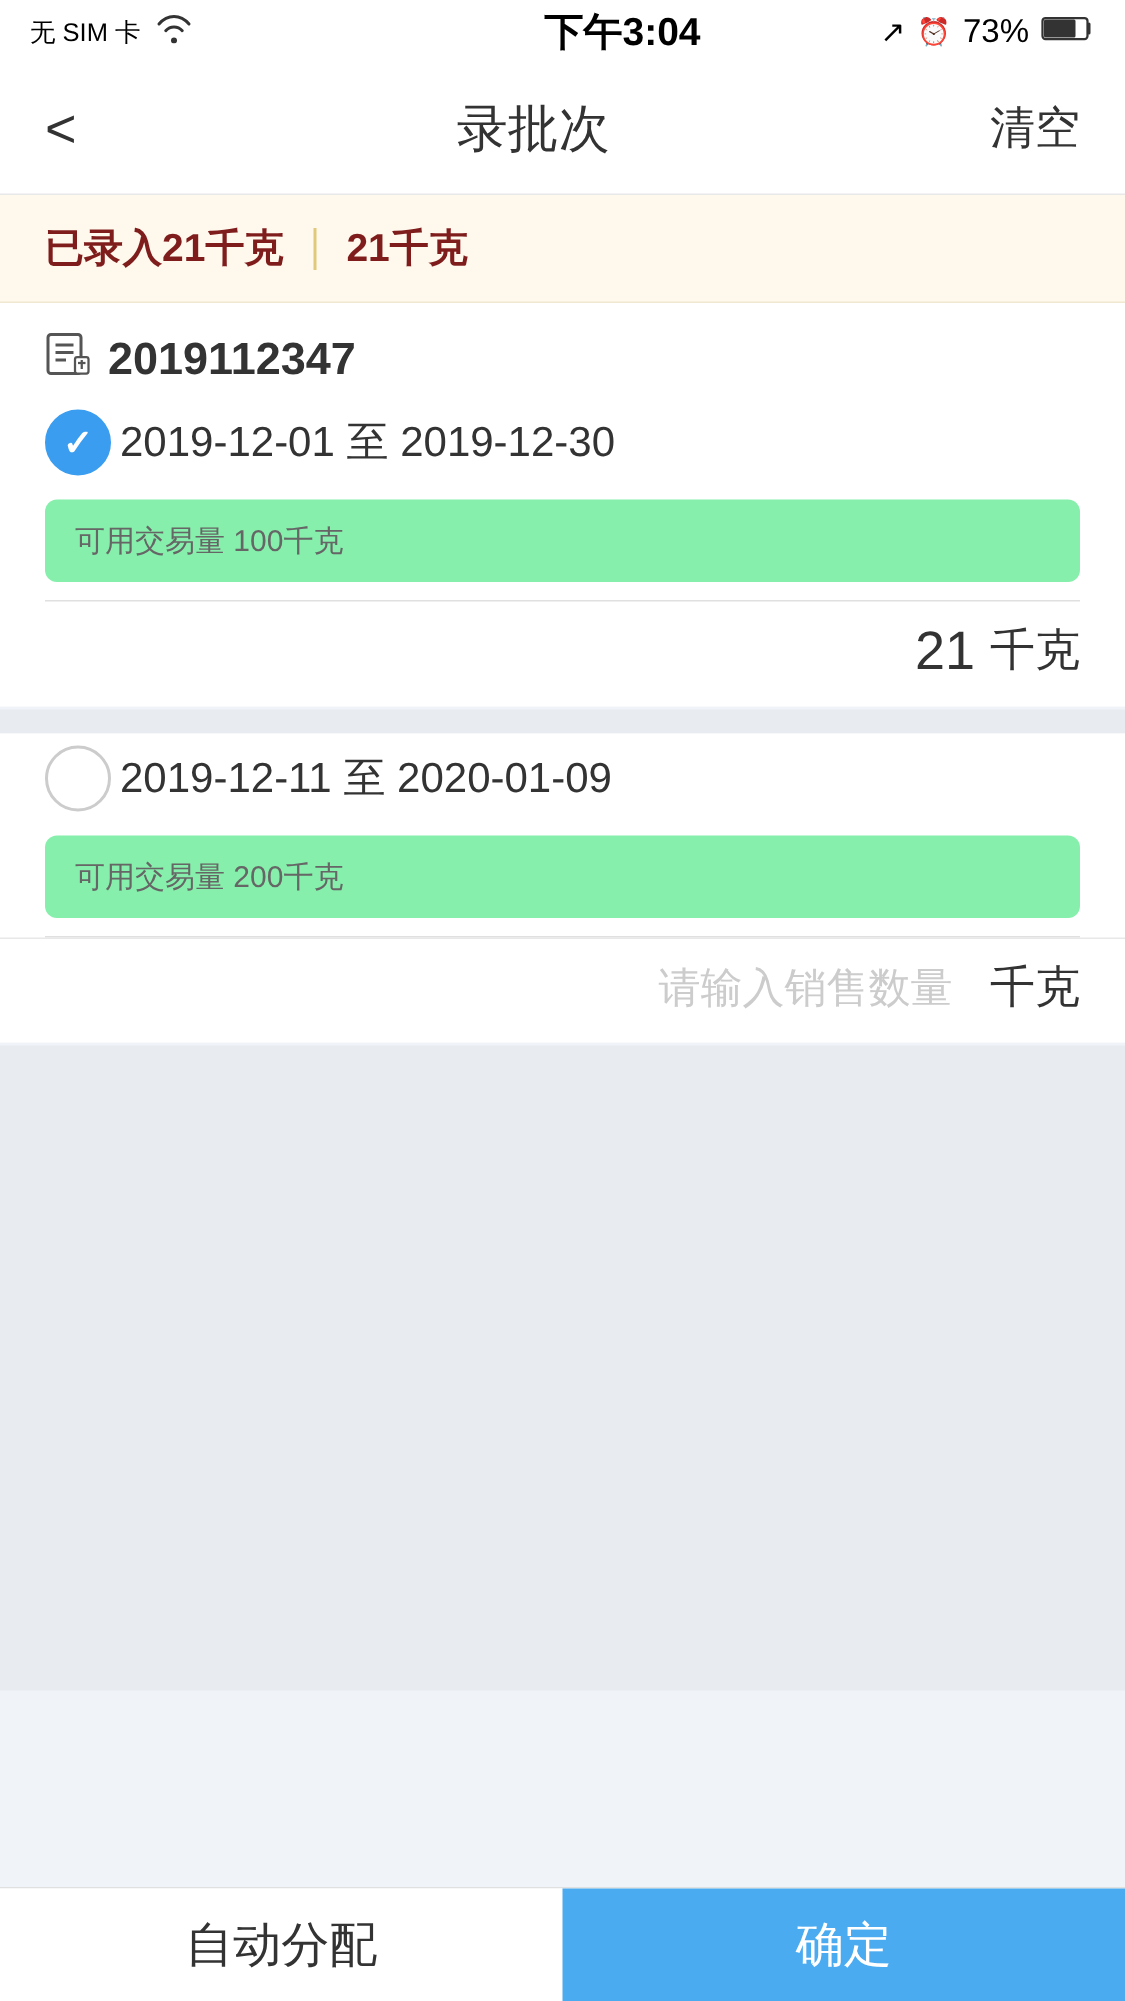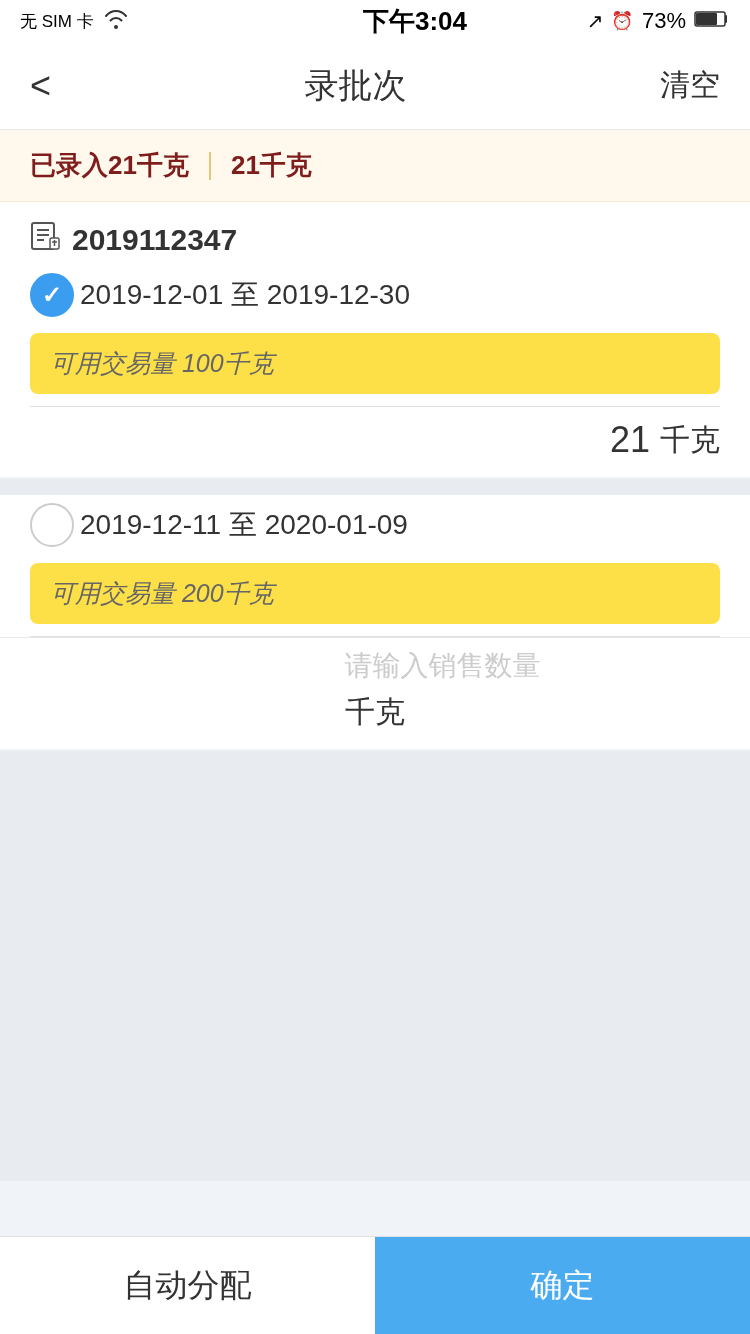--- a/index.html
+++ b/index.html
@@ -136,51 +136,48 @@
       color: #fff;
       font-size: 24px;
       font-weight: bold;
     }
     .batch-date {
       font-size: 28px;
       color: #333;
     }
     .avail-row {
       margin: 8px 30px 12px 30px;
-      background: #fde047;
+      background: #86efac;
       border-radius: 8px;
       padding: 14px 20px;
-      font-size: 25px;
+      font-size: 20px;
       color: #666;
-      font-style: italic;
     }
     .quantity-row {
       display: flex;
-      align-items: center;
       justify-content: flex-end;
       padding: 12px 30px 16px 30px;
       gap: 10px;
     }
     .quantity-value {
       font-size: 36px;
       color: #333;
       font-weight: 500;
     }
     .quantity-unit {
       font-size: 30px;
       color: #333;
     }
     .quantity-input-row {
       display: flex;
       align-items: center;
       justify-content: flex-end;
       padding: 12px 30px 16px 30px;
       gap: 10px;
       border-top: 1px solid #e8e8e8;
-      flex-direction: column;
     }
     .quantity-input {
       border: none;
       outline: none;
       font-size: 28px;
       color: #ccc;
       text-align: right;
       background: transparent;
       flex: 1;
     }
@@ -199,21 +196,21 @@
       flex: 1;
       min-height: 400px;
     }
 
     
     .bottom-bar {
       position: fixed;
       bottom: 0;
       left: 0;
       width: 750px;
-      height: 98px;
+      height: 76px;
       display: flex;
       background: #fff;
       border-top: 1px solid #e0e0e0;
     }
     .btn-auto {
       flex: 1;
       display: flex;
       align-items: center;
       justify-content: center;
       font-size: 32px;

